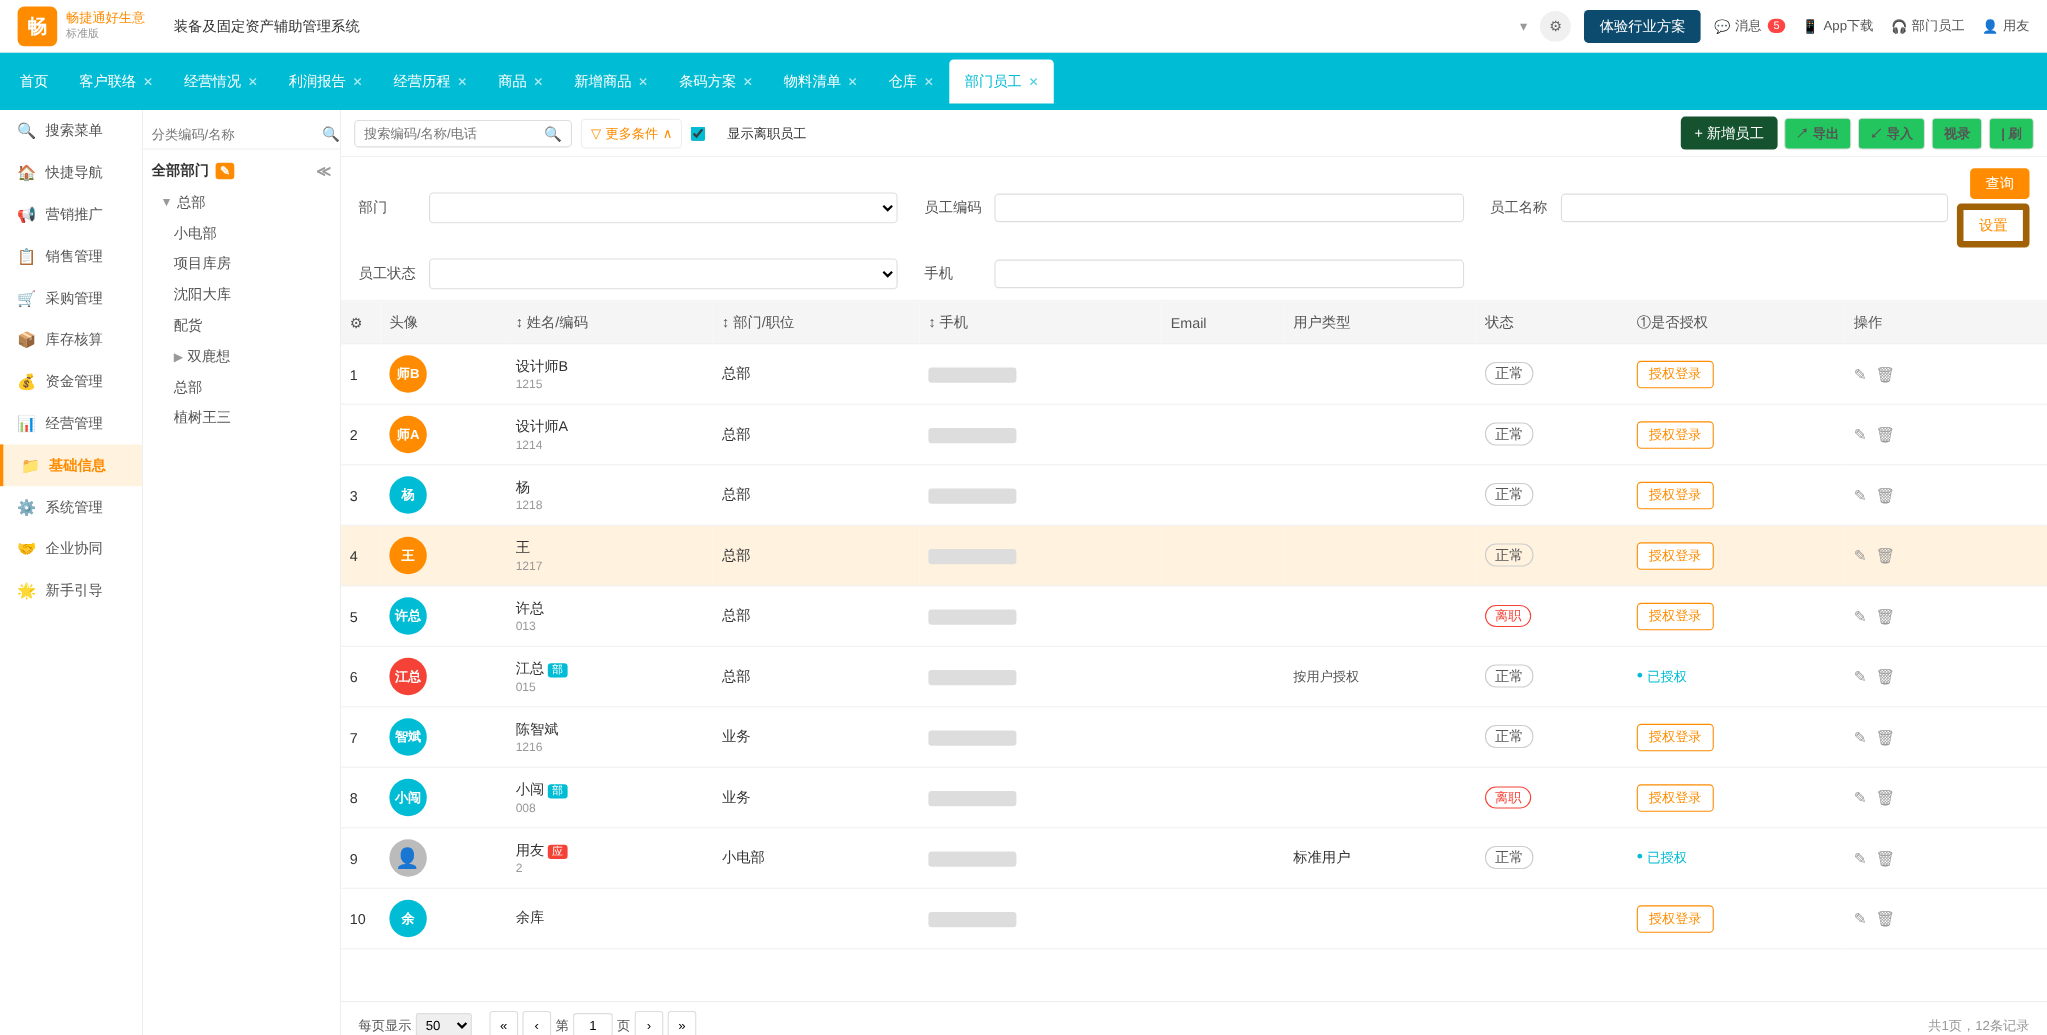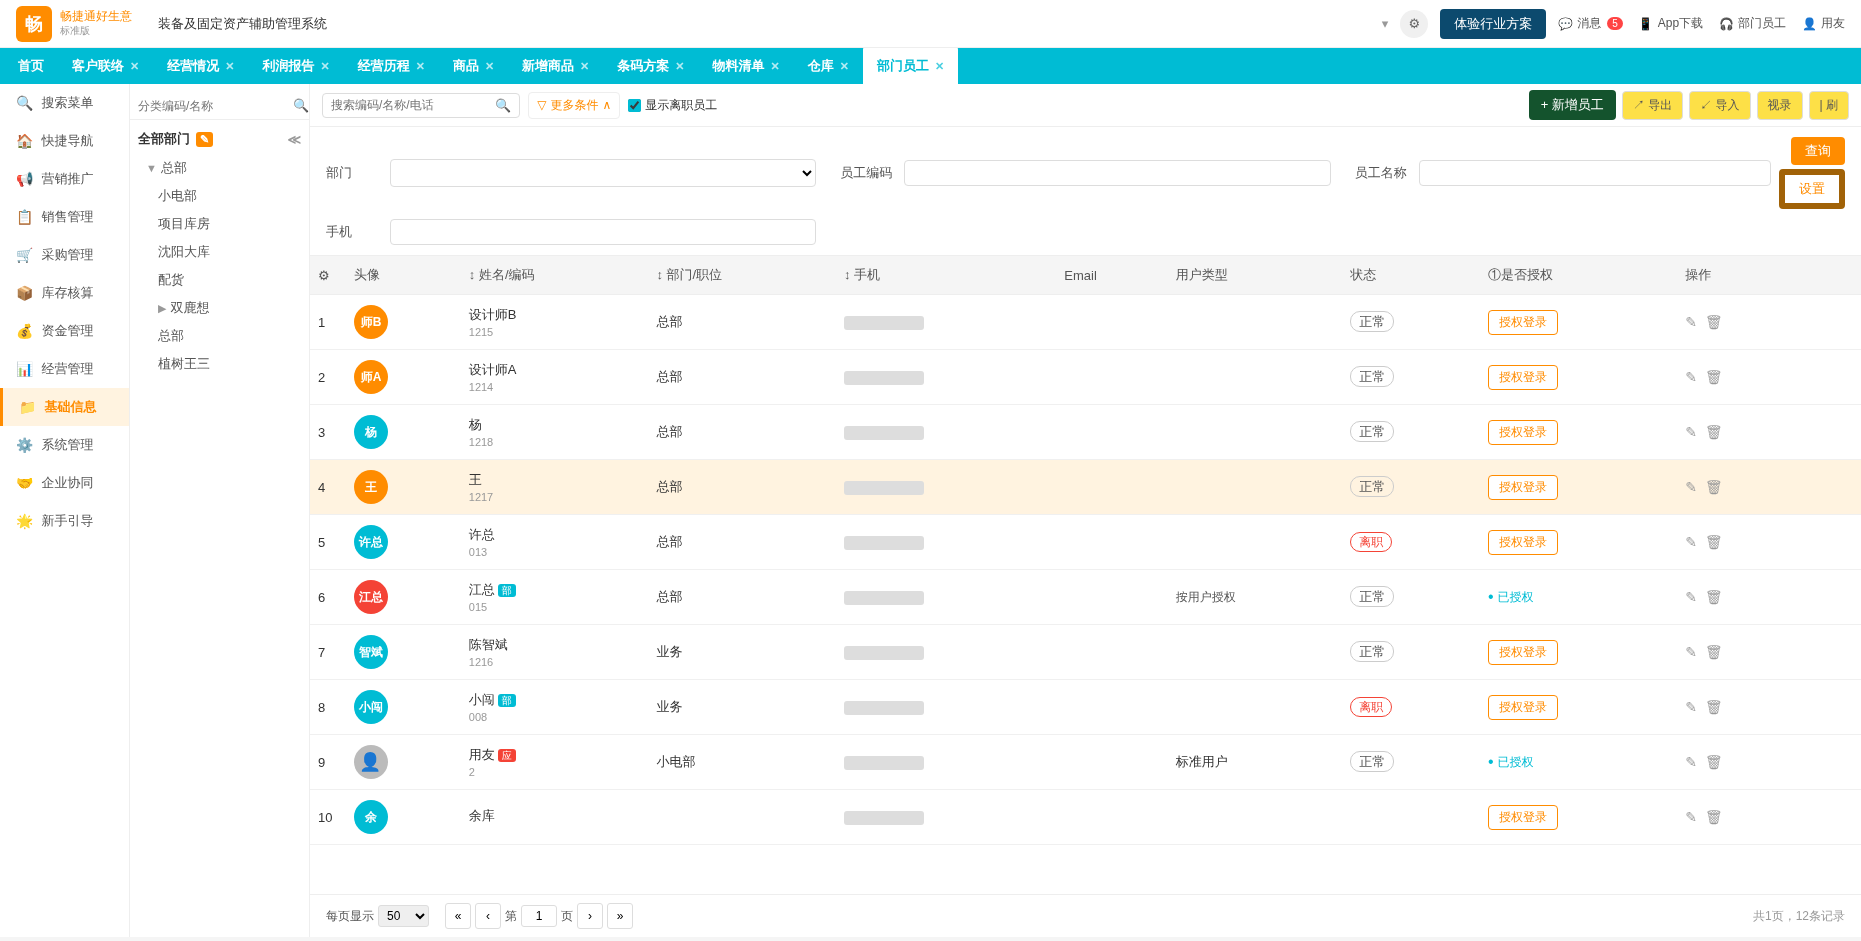--- a/index.html
+++ b/index.html
@@ -12,21 +12,21 @@
     .logo-text { font-size: 12px; color: #ff8c00; line-height: 1.3; }
     .logo-badge { font-size: 10px; color: #999; }
     .system-title { color: #333; font-size: 13px; flex: 1; }
     .top-actions { display: flex; align-items: center; gap: 16px; margin-left: auto; }
     .top-action-item { display: flex; align-items: center; gap: 4px; cursor: pointer; color: #555; font-size: 12px; }
     .badge { background: #f44; color: #fff; border-radius: 10px; font-size: 10px; padding: 1px 5px; margin-left: 2px; }
     .btn-experience { background: #0c4a6e; color: #fff; border: none; border-radius: 4px; padding: 6px 14px; cursor: pointer; font-size: 13px; }
     .gear-icon { width: 28px; height: 28px; border-radius: 50%; background: #f0f0f0; display: flex; align-items: center; justify-content: center; cursor: pointer; color: #666; }
 
     
-    .nav-bar { height: 36px; background: #00bcd4; display: flex; align-items: center; padding: 0 4px; overflow: hidden; font-weight: bold; }
+    .nav-bar { height: 52px; background: #00bcd4; display: flex; align-items: center; padding: 0 4px; overflow: hidden; }
     .nav-item { padding: 0 14px; height: 40px; display: flex; align-items: center; color: #fff; cursor: pointer; font-size: 13px; white-space: nowrap; position: relative; }
     .nav-item.active { background: #fff; color: #00bcd4; border-radius: 4px 4px 0 0; }
     .nav-item .close-x { margin-left: 6px; font-size: 11px; opacity: 0.7; }
 
     
     .main-layout { display: flex; height: calc(941px - 88px); }
 
     
     .sidebar { width: 130px; background: #fff; border-right: 1px solid #eee; flex-shrink: 0; overflow-y: auto; }
     .sidebar-item { padding: 10px 16px; cursor: pointer; display: flex; align-items: center; gap: 8px; color: #555; font-size: 13px; }
@@ -48,25 +48,25 @@
     .tree-arrow { font-size: 11px; color: #999; }
 
     
     .table-area { flex: 1; display: flex; flex-direction: column; overflow: hidden; background: #fff; }
 
     
     .filter-bar { padding: 6px 12px; display: flex; align-items: center; gap: 8px; border-bottom: 1px solid #eee; background: #fff; flex-wrap: wrap; }
     .filter-search { display: flex; align-items: flex-start; border: 1px solid #ddd; border-radius: 4px; padding: 4px 8px; gap: 4px; }
     .filter-search input { border: none; outline: none; font-size: 12px; width: 160px; }
     .filter-more { display: flex; align-items: center; gap: 4px; color: #ff8c00; cursor: pointer; font-size: 12px; border: 1px solid #eee; border-radius: 4px; padding: 4px 8px; }
-    .filter-checkbox { display: flex; align-items: center; gap: 4px; font-size: 12px; cursor: pointer; }
+    .filter-checkbox { display: flex; align-items: center; gap: 20px; font-size: 12px; cursor: pointer; }
     .filter-checkbox input { accent-color: #00bcd4; }
     .filter-right { margin-left: auto; display: flex; align-items: center; gap: 6px; }
     .btn-add { background: #14532d; color: #fff; border: none; border-radius: 4px; padding: 6px 12px; cursor: pointer; font-size: 13px; display: flex; align-items: center; gap: 4px; }
-    .btn-outline { background: #fde047; color: #555; border: 1px solid #ddd; border-radius: 4px; padding: 5px 10px; cursor: pointer; font-size: 12px; display: flex; align-items: center; gap: 4px; }
+    .btn-outline { background: #22c55e; color: #555; border: 1px solid #ddd; border-radius: 4px; padding: 5px 10px; cursor: pointer; font-size: 12px; display: flex; align-items: center; gap: 4px; font-weight: bold; }
 
     
     .adv-filter { background: #fff; border-bottom: 1px solid #eee; padding: 10px 16px; display: grid; grid-template-columns: 1fr 1fr 1fr; gap: 10px 24px; }
     .filter-row { display: flex; align-items: center; gap: 8px; }
     .filter-label { font-size: 13px; color: #555; white-space: nowrap; min-width: 56px; }
     .filter-input { flex: 1; border: 1px solid #ddd; border-radius: 4px; padding: 5px 8px; font-size: 12px; outline: none; }
     .filter-select { flex: 1; border: 1px solid #ddd; border-radius: 4px; padding: 5px 8px; font-size: 12px; outline: none; background: #fff; }
     .adv-filter-btns { display: flex; flex-direction: column; gap: 4px; align-items: flex-end; justify-content: center; }
     .btn-query { background: #ff8c00; color: #fff; border: none; border-radius: 4px; padding: 5px 14px; cursor: pointer; font-size: 13px; }
     .btn-set { background: #fff; color: #ff8c00; border: 6px solid #a16207; border-radius: 4px; padding: 5px 14px; cursor: pointer; font-size: 13px; }
@@ -290,20 +290,26 @@
         </div>
         <div class="filter-row" style="display:flex;align-items:center;gap:8px;">
           <span class="filter-label">员工名称</span>
           <input class="filter-input" type="text" style="flex: 1 1 0%;">
           <div class="adv-filter-btns">
             <button class="btn-query">查询</button>
             <button class="btn-set">设置</button>
           </div>
         </div>
         <div class="filter-row">
+          <span class="filter-label">员工状态</span>
+          <select class="filter-select">
+            <option value=""></option>
+          </select>
+        </div>
+        <div class="filter-row">
           <span class="filter-label">手机</span>
           <input class="filter-input" type="text" style="">
         </div>
       </div>
 
       <div class="data-table">
         <table>
           <thead>
             <tr>
               <th style="width:36px;">⚙</th>

